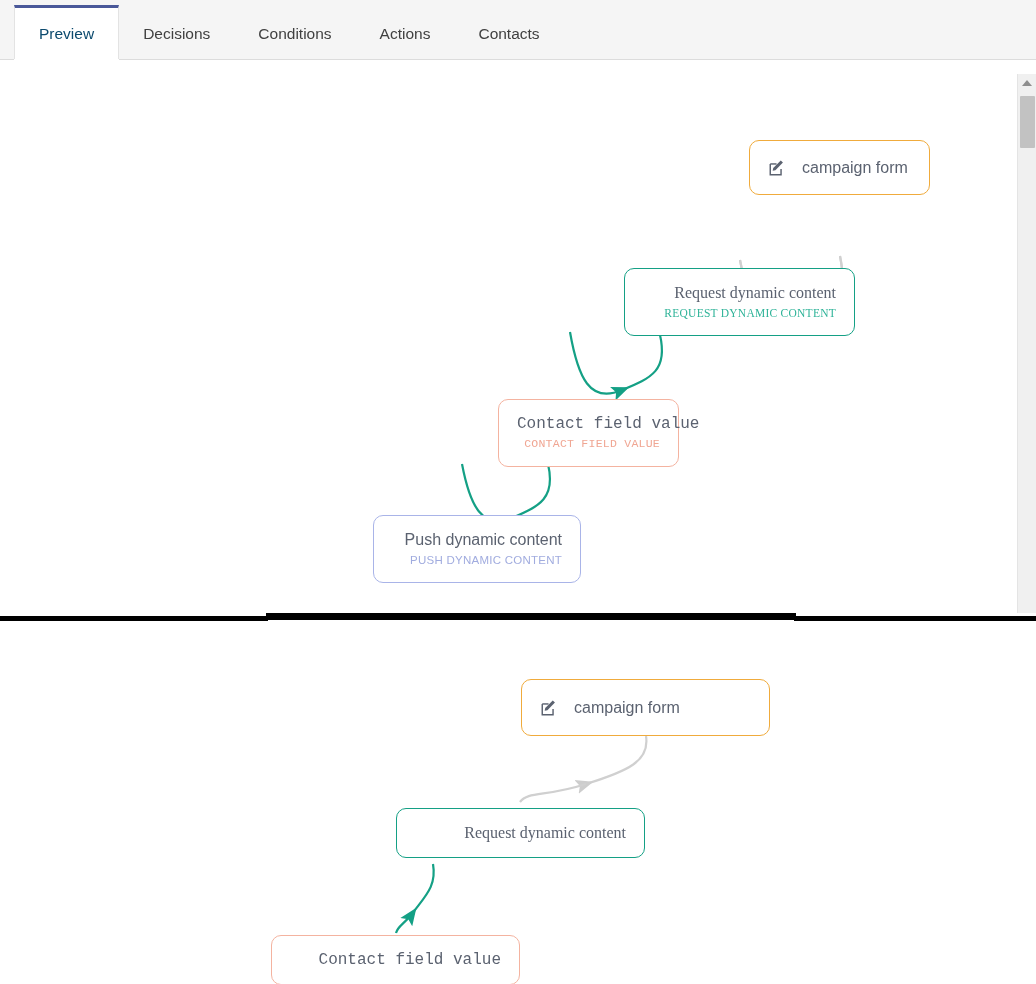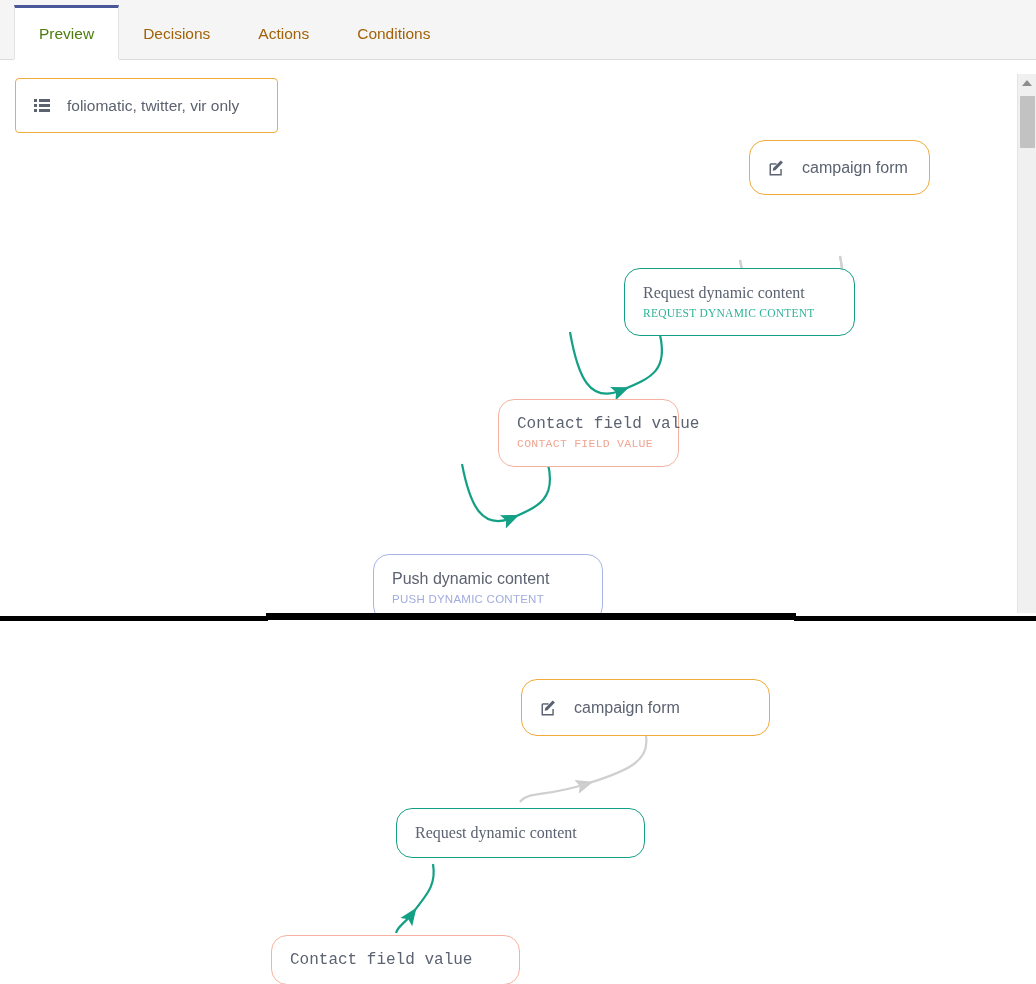--- a/index.html
+++ b/index.html
@@ -29,34 +29,34 @@
     align-items: stretch;
     padding-left: 14px;
   }
   .tab {
     position: relative;
     display: flex;
     align-items: center;
     justify-content: center;
     padding: 0 24px;
     font-size: 15.5px;
-    color: #a16207;
+    color: #404040;
     cursor: pointer;
     background: transparent;
     border-top: 3px solid transparent;
     margin-top: 5px;
     height: 55px;
     white-space: nowrap;
   }
   .tab.active {
     background: #ffffff;
     border-top: 3px solid #4a5899;
     border-left: 1px solid #e3e3e3;
     border-right: 1px solid #e3e3e3;
-    color: #4d7c0f;
+    color: #0c4a6e;
     z-index: 3;
   }
   .tab.active::after {
     content: "";
     position: absolute;
     left: -1px; right: -1px; bottom: -1px;
     height: 2px;
     background: #ffffff;
   }
 
@@ -141,27 +141,28 @@
     content: ""; width: 3px; height: 3px; background: #5b6270; display: block;
   }
   .list-icon span::after {
     content: ""; flex: 1; height: 3px; background: #5b6270; display: block;
   }
 
   
   .node {
     position: absolute;
     background: #ffffff;
-    border-radius: 16px;
+    border-radius: 10px;
     border: 1px solid #cccccc;
     display: flex;
     flex-direction: column;
     justify-content: center;
     padding: 0 18px;
     z-index: 5;
+    text-align: right;
   }
   .node .node-title {
     font-size: 16px;
     color: #5b6270;
     line-height: 1.25;
     white-space: nowrap;
   }
   .node .node-sub {
     font-size: 11.5px;
     letter-spacing: 0.25px;
@@ -200,37 +201,32 @@
 <div id="app">
 
   <div class="tabbar">
     <div class="tab active">
       <span>Preview</span>
     </div>
     <div class="tab">
       <span>Decisions</span>
     </div>
     <div class="tab">
+      <span>Conditions</span>
+    </div>
+    <div class="tab">
       <span>Actions</span>
     </div>
     <div class="tab">
-      <span>Conditions</span>
+      <span>Contacts</span>
     </div>
   </div>
 
   <div class="panel-top">
 
-    <div class="badge">
-      <span class="list-icon">
-        <span></span>
-          <span></span>
-          <span></span>
-      </span>
-      <span class="badge-label">foliomatic, twitter, vir only</span>
-    </div>
 
     <svg class="wires">
       <defs>
         <marker id="arrowGray" markerWidth="9" markerHeight="9" refX="4.5" refY="4.5" orient="auto">
           <path d="M9,1.2 L1,4.5 L9,7.8 L7.4,4.5 Z" fill="#cdcdcd"></path>
         </marker>
         <marker id="arrowTeal" markerWidth="9" markerHeight="9" refX="4.5" refY="4.5" orient="auto">
           <path d="M9,1.2 L1,4.5 L9,7.8 L7.4,4.5 Z" fill="#14a085"></path>
         </marker>
       </defs>
@@ -260,21 +256,21 @@
     <div class="node teal" style="left:624px; top:208px; width:231px; height:68px;">
       <div class="node-title">Request dynamic content</div>
       <div class="node-sub sub-teal">REQUEST DYNAMIC CONTENT</div>
     </div>
 
     <div class="node salmon" style="left:498px; top:339px; width:181px; height:68px;">
       <div class="node-title">Contact field value</div>
       <div class="node-sub sub-salmon">CONTACT FIELD VALUE</div>
     </div>
 
-    <div class="node blue" style="left:373px; top:494px; width:230px; height:68px;">
+    <div class="node blue" style="left:373px; top:455px; width:208px; height:68px;">
       <div class="node-title">Push dynamic content</div>
       <div class="node-sub sub-blue">PUSH DYNAMIC CONTENT</div>
     </div>
 
     <div class="scrollbar" style="top:14px; height:539px;">
       <div class="sb-arrow">
           <i></i>
         </div>
       <div class="sb-thumb"></div>
     </div>

